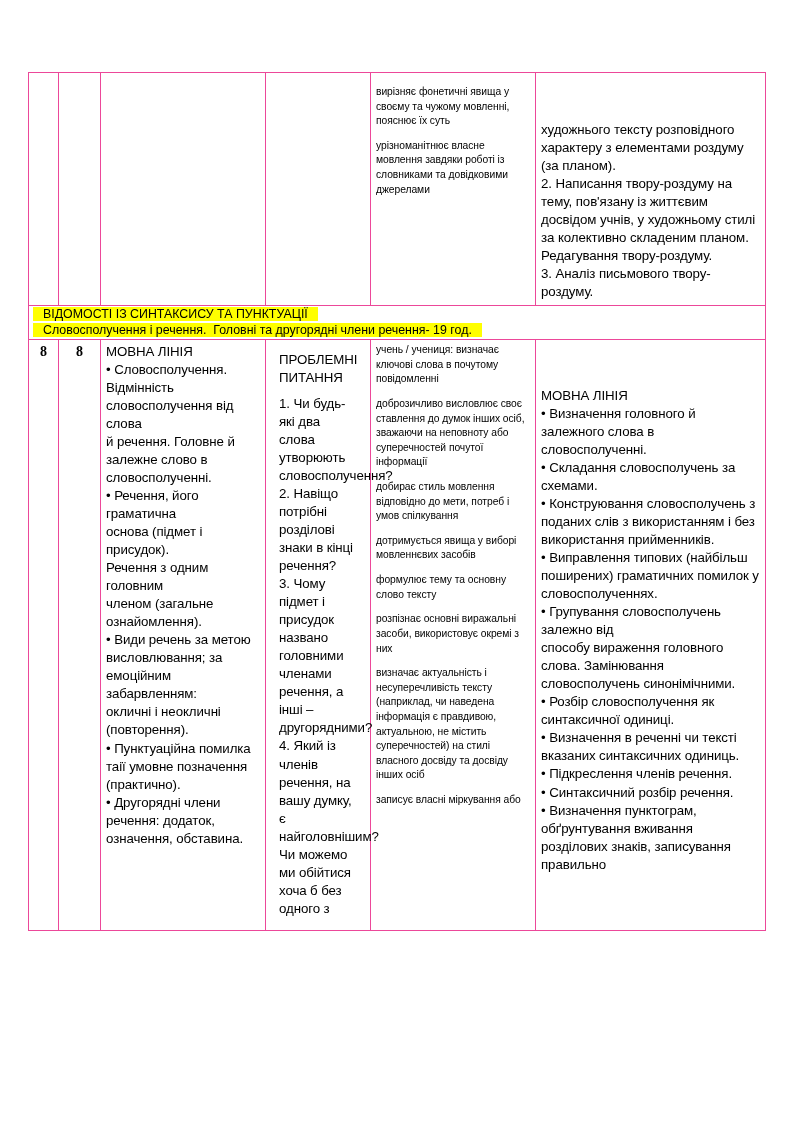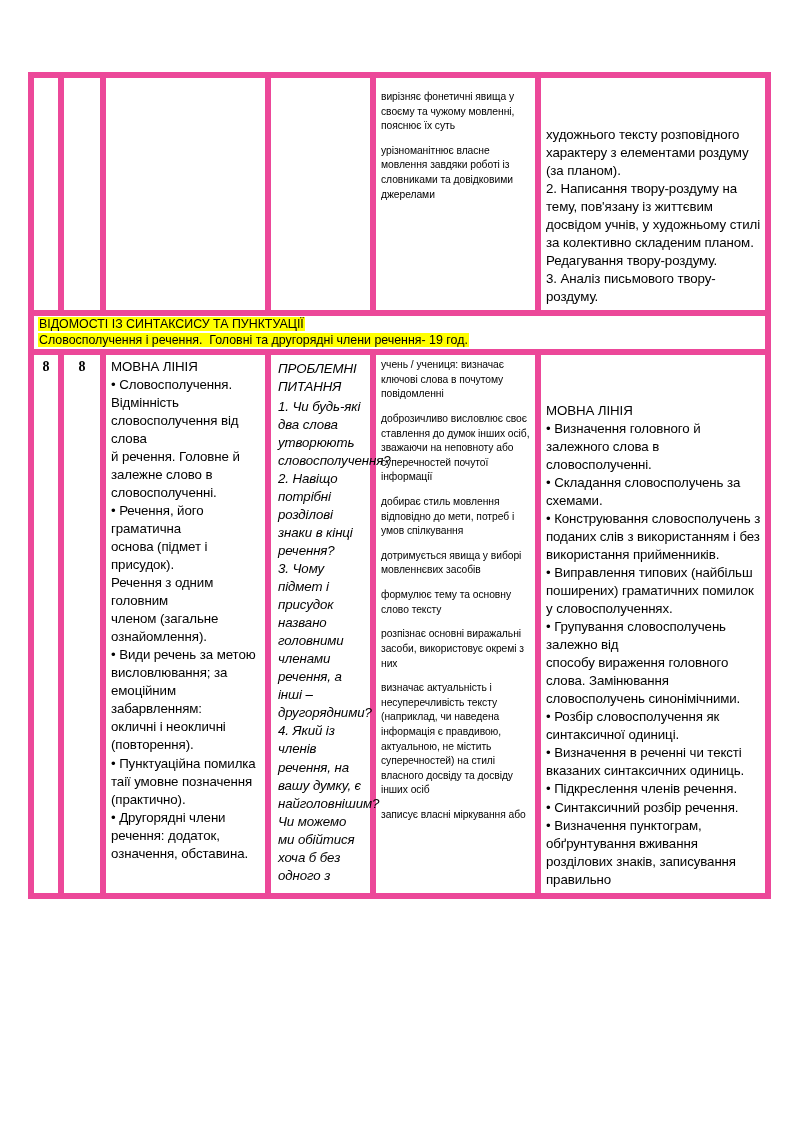--- a/index.html
+++ b/index.html
@@ -29,21 +29,21 @@
   table.doc-table {
     position: absolute;
     left: 28px;
     top: 72px;
     width: 737px;
     border-collapse: collapse;
     table-layout: fixed;
   }
 
   table.doc-table td {
-    border: 6px solid #ec4899;
+    border: 1px solid #ec4899;
     vertical-align: top;
     padding: 0;
     background: #ffffff;
   }
 
   
   col.c-num1  { width: 30px;  }
   col.c-num2  { width: 42px;  }
   col.c-mova  { width: 165px; }
   col.c-prob  { width: 105px; }
@@ -71,21 +71,21 @@
     letter-spacing: -0.1px;
   }
   .t-mova p { margin: 0; }
 
   
   .t-prob {
     font-size: 13.3px;
     line-height: 1.355;
     letter-spacing: -0.1px;
   }
-  .t-prob p { margin: 2px; font-style: italic; }
+  .t-prob p { margin: 8px; }
 
   
   .t-small {
     font-size: 10.3px;
     line-height: 1.42;
     letter-spacing: -0.05px;
   }
   .t-small p { margin: 0 0 10px 0; }
   .t-small p:last-child { margin-bottom: 0; }
 
@@ -108,21 +108,21 @@
     padding: 0;
   }
   .section-wrap {
     padding: 1px 0 1px 4px;
     font-size: 12.4px;
     line-height: 1.25;
   }
   .section-wrap .hl {
     background: #ffff00;
     display: inline;
-    padding: 0 1px;
+    padding: 0 10px;
   }
   .section-line { display: block; white-space: pre; }
 
   .nowrap-line { white-space: pre-wrap; }
 </style>
 </head>
 <body>
 
 <div class="page">
 

